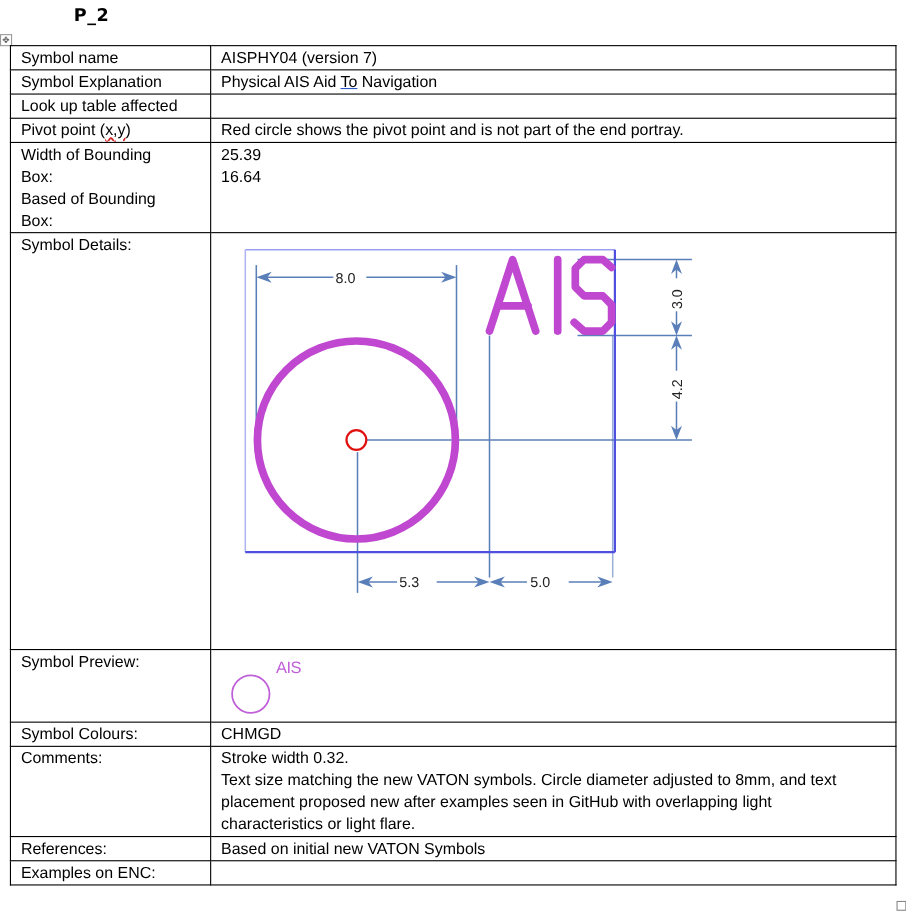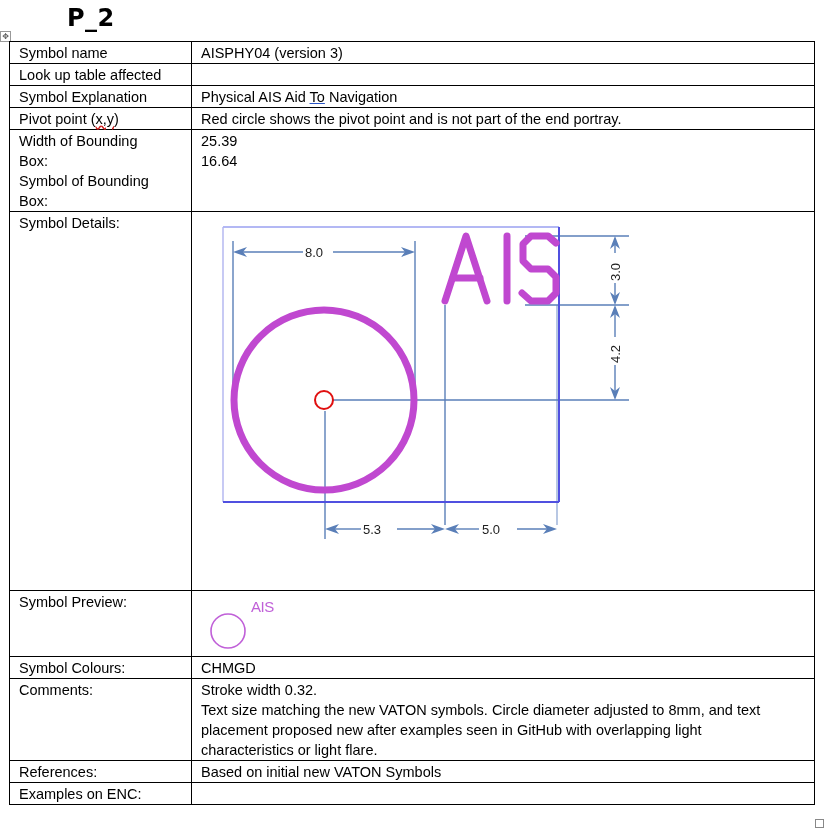--- a/index.html
+++ b/index.html
@@ -1,18 +1,18 @@
 <!DOCTYPE html>
 <html><head>
 <meta charset="utf-8">
 <style>
   html, body { margin: 0; padding: 0; background: #ffffff; }
   body { width: 824px; height: 831px; position: relative; overflow: hidden;
          font-family: "Liberation Sans", sans-serif; color: #000; }
-  .page-title { position: absolute; left: 67px; top: 4px; font-size: 24px; font-weight: bold;
+  .page-title { position: absolute; left: 67px; top: 4px; font-size: 16px; font-weight: bold;
                 font-family: "DejaVu Sans", sans-serif; letter-spacing: 0.5px; }
   .move-handle { position: absolute; left: 0px; top: 31px; width: 9px; height: 9px;
                  border: 1px solid #999; font-size: 8px; line-height: 9px; text-align: center; color: #555; }
   .resize-handle { position: absolute; left: 815px; top: 819px; width: 7px; height: 7px;
                    border: 1px solid #888; background: #fff; }
   table.spec { position: absolute; left: 9px; top: 41px; border-collapse: collapse;
                width: 806px; table-layout: fixed; font-family: "Liberation Sans", sans-serif;
                font-size: 14.5px; padding-left: 35px; }
   table.spec td { border: 1px solid #000; vertical-align: top; padding: 1px 0 0 9px;
                   line-height: 20px; }
@@ -26,39 +26,39 @@
 </head>
 <body>
 
 <div class="page-title">P_2</div>
 <div class="move-handle">✥</div>
 
 <table class="spec">
   <tbody>
       <tr>
     <td class="c1">Symbol name</td>
-    <td>AISPHY04 (version 3)</td>
+    <td>AISPHY04 (version 7)</td>
+  </tr>
+  <tr>
+    <td class="c1">Symbol Explanation</td>
+    <td><span>Physical AIS Aid </span><span class="ul-blue">To</span><span> Navigation</span></td>
   </tr>
   <tr>
     <td class="c1">Look up table affected</td>
     <td></td>
-  </tr>
-  <tr>
-    <td class="c1">Symbol Explanation</td>
-    <td><span>Physical AIS Aid </span><span class="ul-blue">To</span><span> Navigation</span></td>
   </tr>
   <tr>
     <td class="c1"><span>Pivot point (</span><span class="ul-red">x,y</span><span>)</span></td>
     <td>Red circle shows the pivot point and is not part of the end portray.</td>
   </tr>
   <tr>
     <td class="c1">
       <div>Width of Bounding</div>
       <div>Box:</div>
-      <div>Symbol of Bounding</div>
+      <div>Based of Bounding</div>
       <div>Box:</div>
     </td>
     <td>
       <div>25.39</div>
       <div>16.64</div>
     </td>
   </tr>
   <tr>
     <td class="c1">Symbol Details:</td>
     <td class="diagram-cell">

